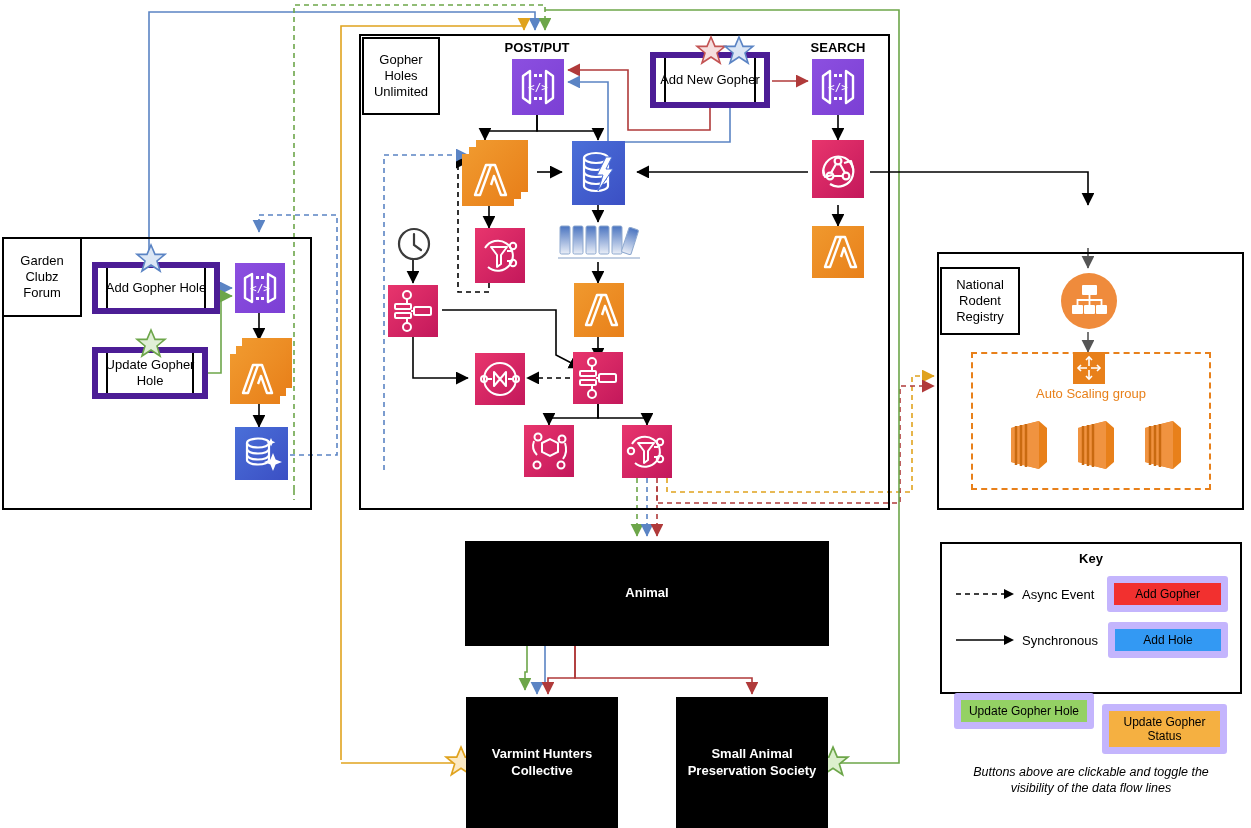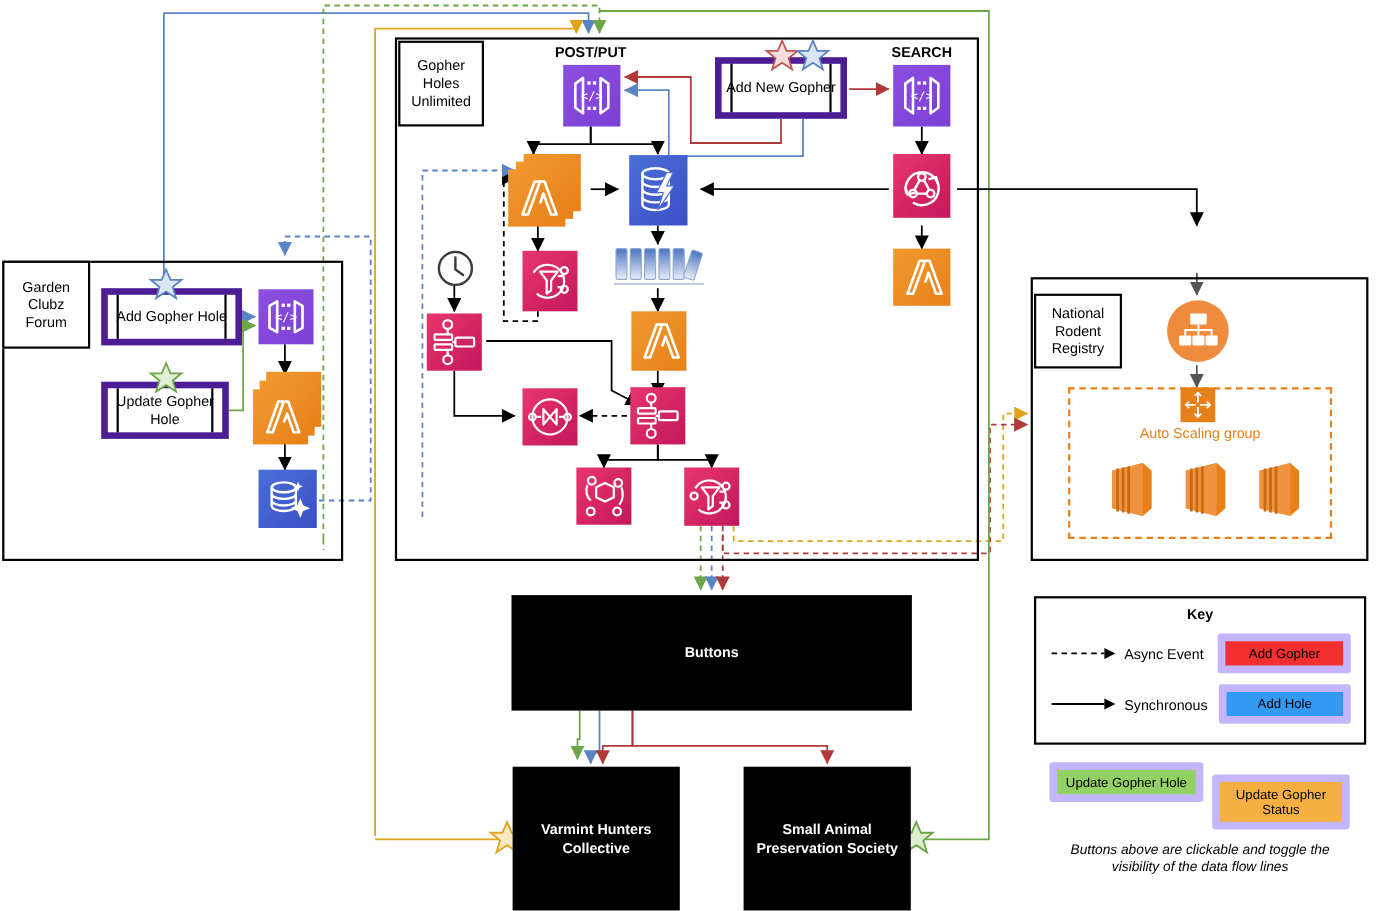--- a/index.html
+++ b/index.html
@@ -454,27 +454,27 @@
   <div class="ico" style="left:1127px;top:414px;width:62px;height:62px;">
     <svg viewBox="0 0 62 62">
         <path d="M18 14 L46 7 L54 14 L54 48 L46 55 L18 48 Z" fill="#e8801a"></path>
         <path d="M18 14 L46 7 L46 55 L18 48 Z" fill="#f09340"></path>
         <g stroke="#c96a10" stroke-width="2.5">
           <path d="M23 12 v39 M28 11 v41 M33 10 v43"></path>
         </g>
       </svg>
   </div>
 
-  <div class="blackbox" style="left:465px;top:541px;width:364px;height:105px;">Buttons</div>
+  <div class="blackbox" style="left:465px;top:541px;width:364px;height:105px;">Animal</div>
   <div class="blackbox" style="left:466px;top:697px;width:152px;height:131px;white-space:pre-line;">Varmint Hunters
 Collective</div>
   <div class="blackbox" style="left:676px;top:697px;width:152px;height:131px;white-space:pre-line;">Small Animal
 Preservation Society</div>
 
-  <div class="keybox" style="left:940px;top:542px;width:302px;height:135px;">
+  <div class="keybox" style="left:940px;top:542px;width:302px;height:152px;">
     <div class="keytitle">Key</div>
 
     <div class="keyrow">
       <div class="keylegend">
         <svg width="62" height="12" viewBox="0 0 62 12">
           <line x1="2" y1="6" x2="50" y2="6" stroke="#000" stroke-width="1.6" stroke-dasharray="5,4"></line>
           <path d="M50,1 L60,6 L50,11 Z" fill="#000"></path>
         </svg>
         <span>Async Event</span>
       </div>

